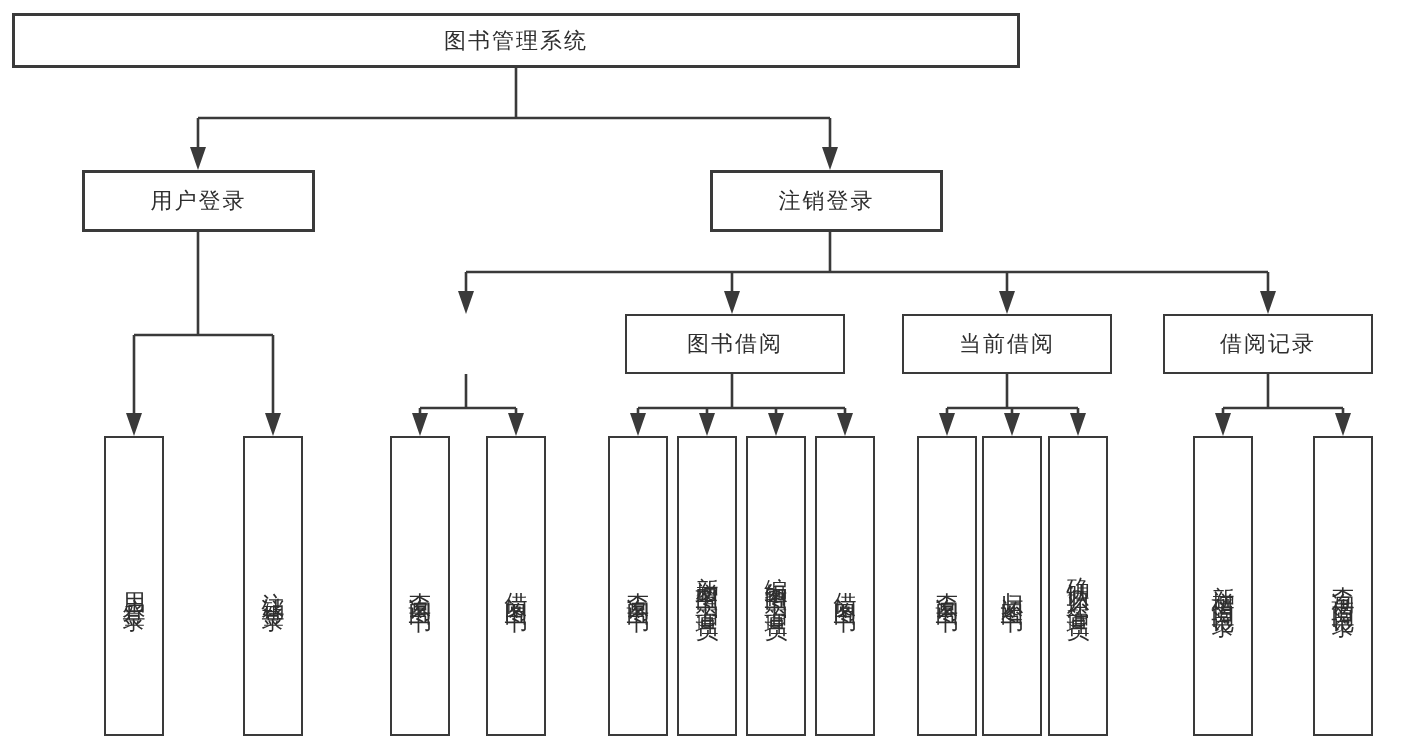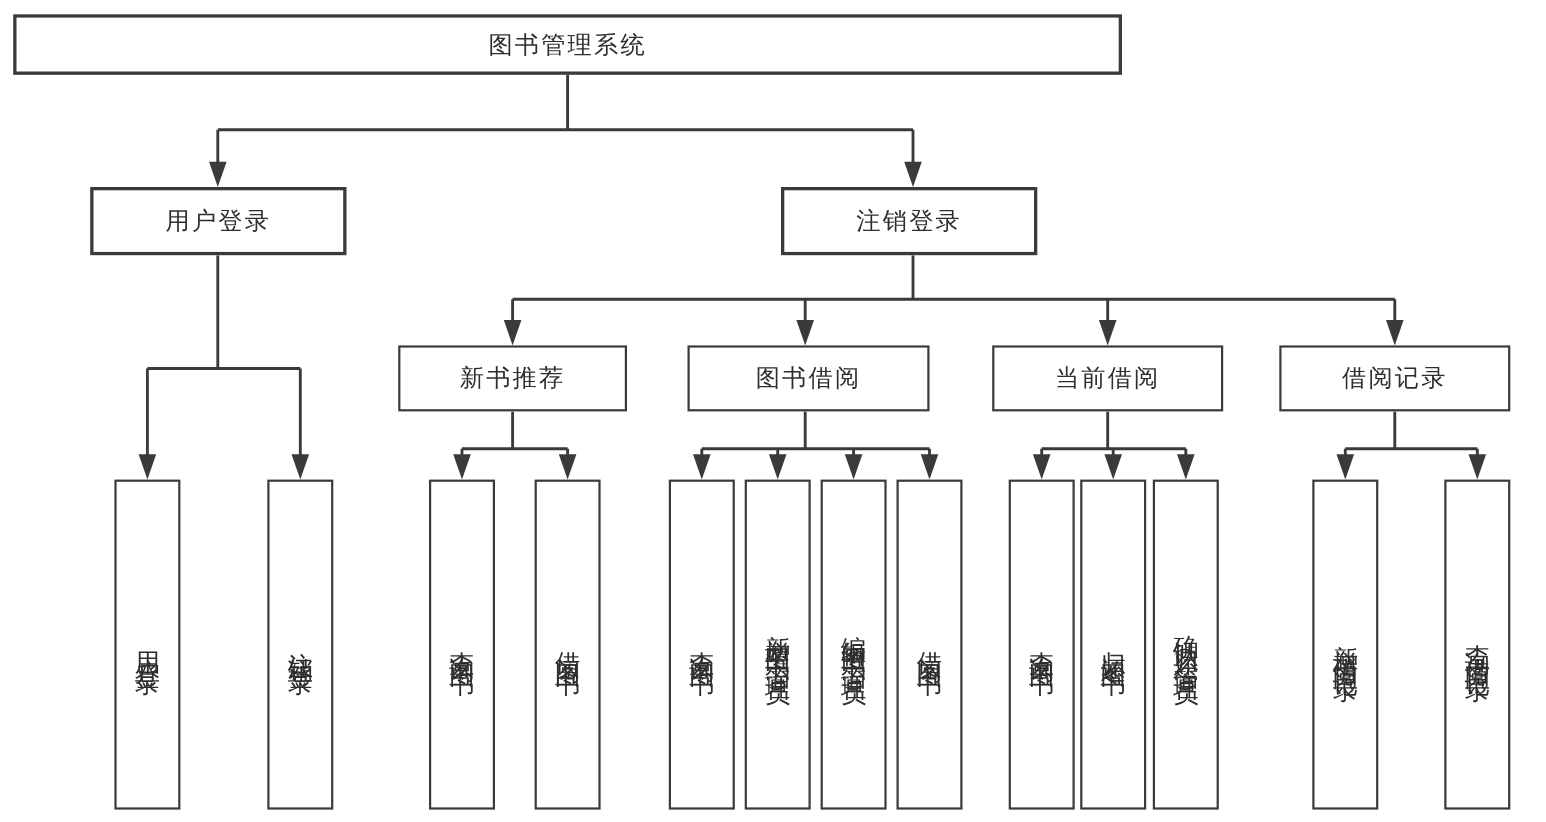--- a/index.html
+++ b/index.html
@@ -114,23 +114,20 @@
     <span>图书管理系统</span>
   </div>
 
   <div class="box h thick" style="left:82px; top:170px; width:233px; height:62px;">
     <span>用户登录</span>
   </div>
   <div class="box h thick" style="left:710px; top:170px; width:233px; height:62px;">
     <span>注销登录</span>
   </div>
 
-  <div class="box h" style="left:362px; top:314px; width:208px; height:60px;">
-    <span>新书推荐</span>
-  </div>
   <div class="box h" style="left:625px; top:314px; width:220px; height:60px;">
     <span>图书借阅</span>
   </div>
   <div class="box h" style="left:902px; top:314px; width:210px; height:60px;">
     <span>当前借阅</span>
   </div>
   <div class="box h" style="left:1163px; top:314px; width:210px; height:60px;">
     <span>借阅记录</span>
   </div>
 

